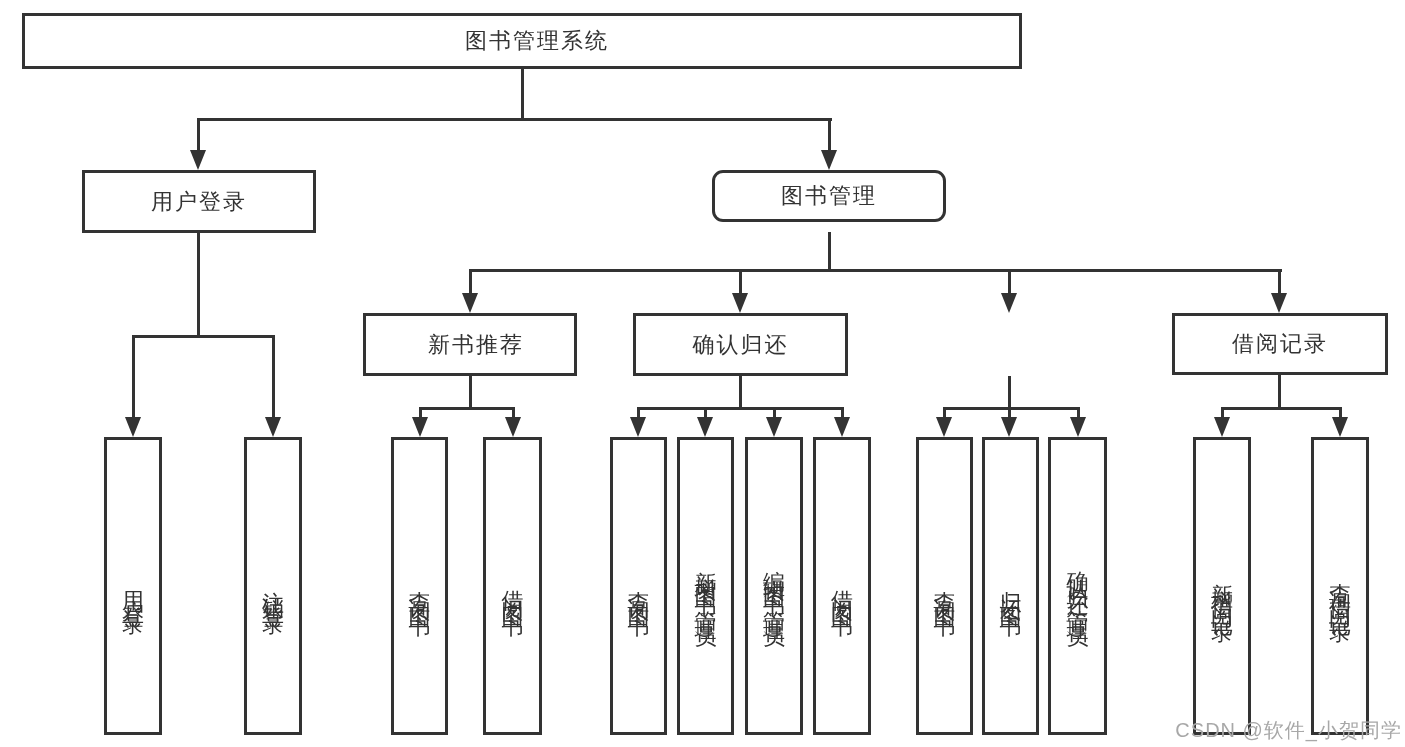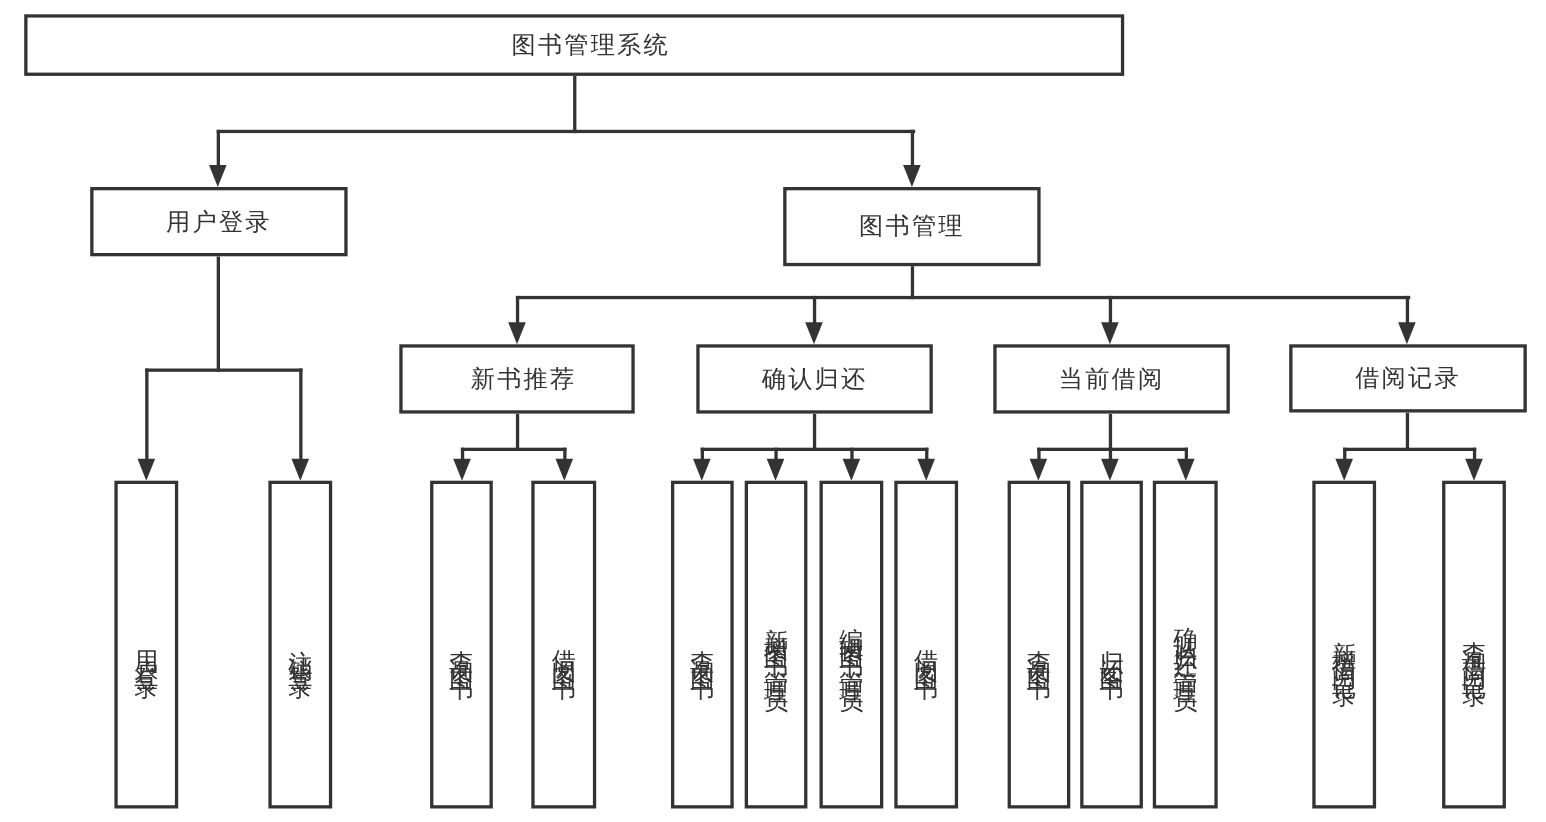--- a/index.html
+++ b/index.html
@@ -68,21 +68,21 @@
   <div class="line" style="left:197px; top:118px; width:635px; height:3px;"></div>
 
   <div class="line" style="left:197px; top:118px; width:3px; height:36px;"></div>
   <div class="arrowhead" style="left:190px; top:150px;"></div>
   <div class="line" style="left:828px; top:118px; width:3px; height:36px;"></div>
   <div class="arrowhead" style="left:821px; top:150px;"></div>
 
   <div class="box" style="left:82px; top:170px; width:234px; height:63px;">
     <span>用户登录</span>
   </div>
-  <div class="box" style="left:712px; top:170px; width:234px; height:72px;">
+  <div class="box" style="left:712px; top:170px; width:234px; height:52px;border-radius:11px;">
     <span>图书管理</span>
   </div>
 
   <div class="line" style="left:197px; top:233px; width:3px; height:105px;"></div>
   <div class="line" style="left:132px; top:335px; width:143px; height:3px;"></div>
   <div class="line" style="left:132px; top:335px; width:3px; height:86px;"></div>
   <div class="arrowhead" style="left:125px; top:417px;"></div>
   <div class="line" style="left:272px; top:335px; width:3px; height:86px;"></div>
   <div class="arrowhead" style="left:265px; top:417px;"></div>
 
@@ -95,23 +95,20 @@
   <div class="line" style="left:1008px; top:269px; width:3px; height:28px;"></div>
   <div class="arrowhead" style="left:1001px; top:293px;"></div>
   <div class="line" style="left:1278px; top:269px; width:3px; height:28px;"></div>
   <div class="arrowhead" style="left:1271px; top:293px;"></div>
 
   <div class="box" style="left:363px; top:313px; width:214px; height:63px;padding-left:12px;">
     <span>新书推荐</span>
   </div>
   <div class="box" style="left:633px; top:313px; width:215px; height:63px;">
     <span>确认归还</span>
-  </div>
-  <div class="box" style="left:903px; top:313px; width:215px; height:63px;">
-    <span>当前借阅</span>
   </div>
   <div class="box" style="left:1172px; top:313px; width:216px; height:62px;">
     <span>借阅记录</span>
   </div>
 
   <div class="line" style="left:469px; top:376px; width:3px; height:34px;"></div>
   <div class="line" style="left:419px; top:407px; width:96px; height:3px;"></div>
   <div class="line" style="left:419px; top:407px; width:3px; height:14px;"></div>
   <div class="arrowhead" style="left:412px; top:417px;"></div>
   <div class="line" style="left:512px; top:407px; width:3px; height:14px;"></div>
@@ -181,14 +178,15 @@
     <span>确认归还（管理员）</span>
   </div>
 
   <div class="box vertical" style="left:1193px; top:437px; width:58px; height:298px;">
     <span>新增借阅记录</span>
   </div>
   <div class="box vertical" style="left:1311px; top:437px; width:58px; height:298px;">
     <span>查询借阅记录</span>
   </div>
 
+  <div class="watermark">CSDN @软件_小贺同学</div>
 
 </div>
 
 </body></html>

